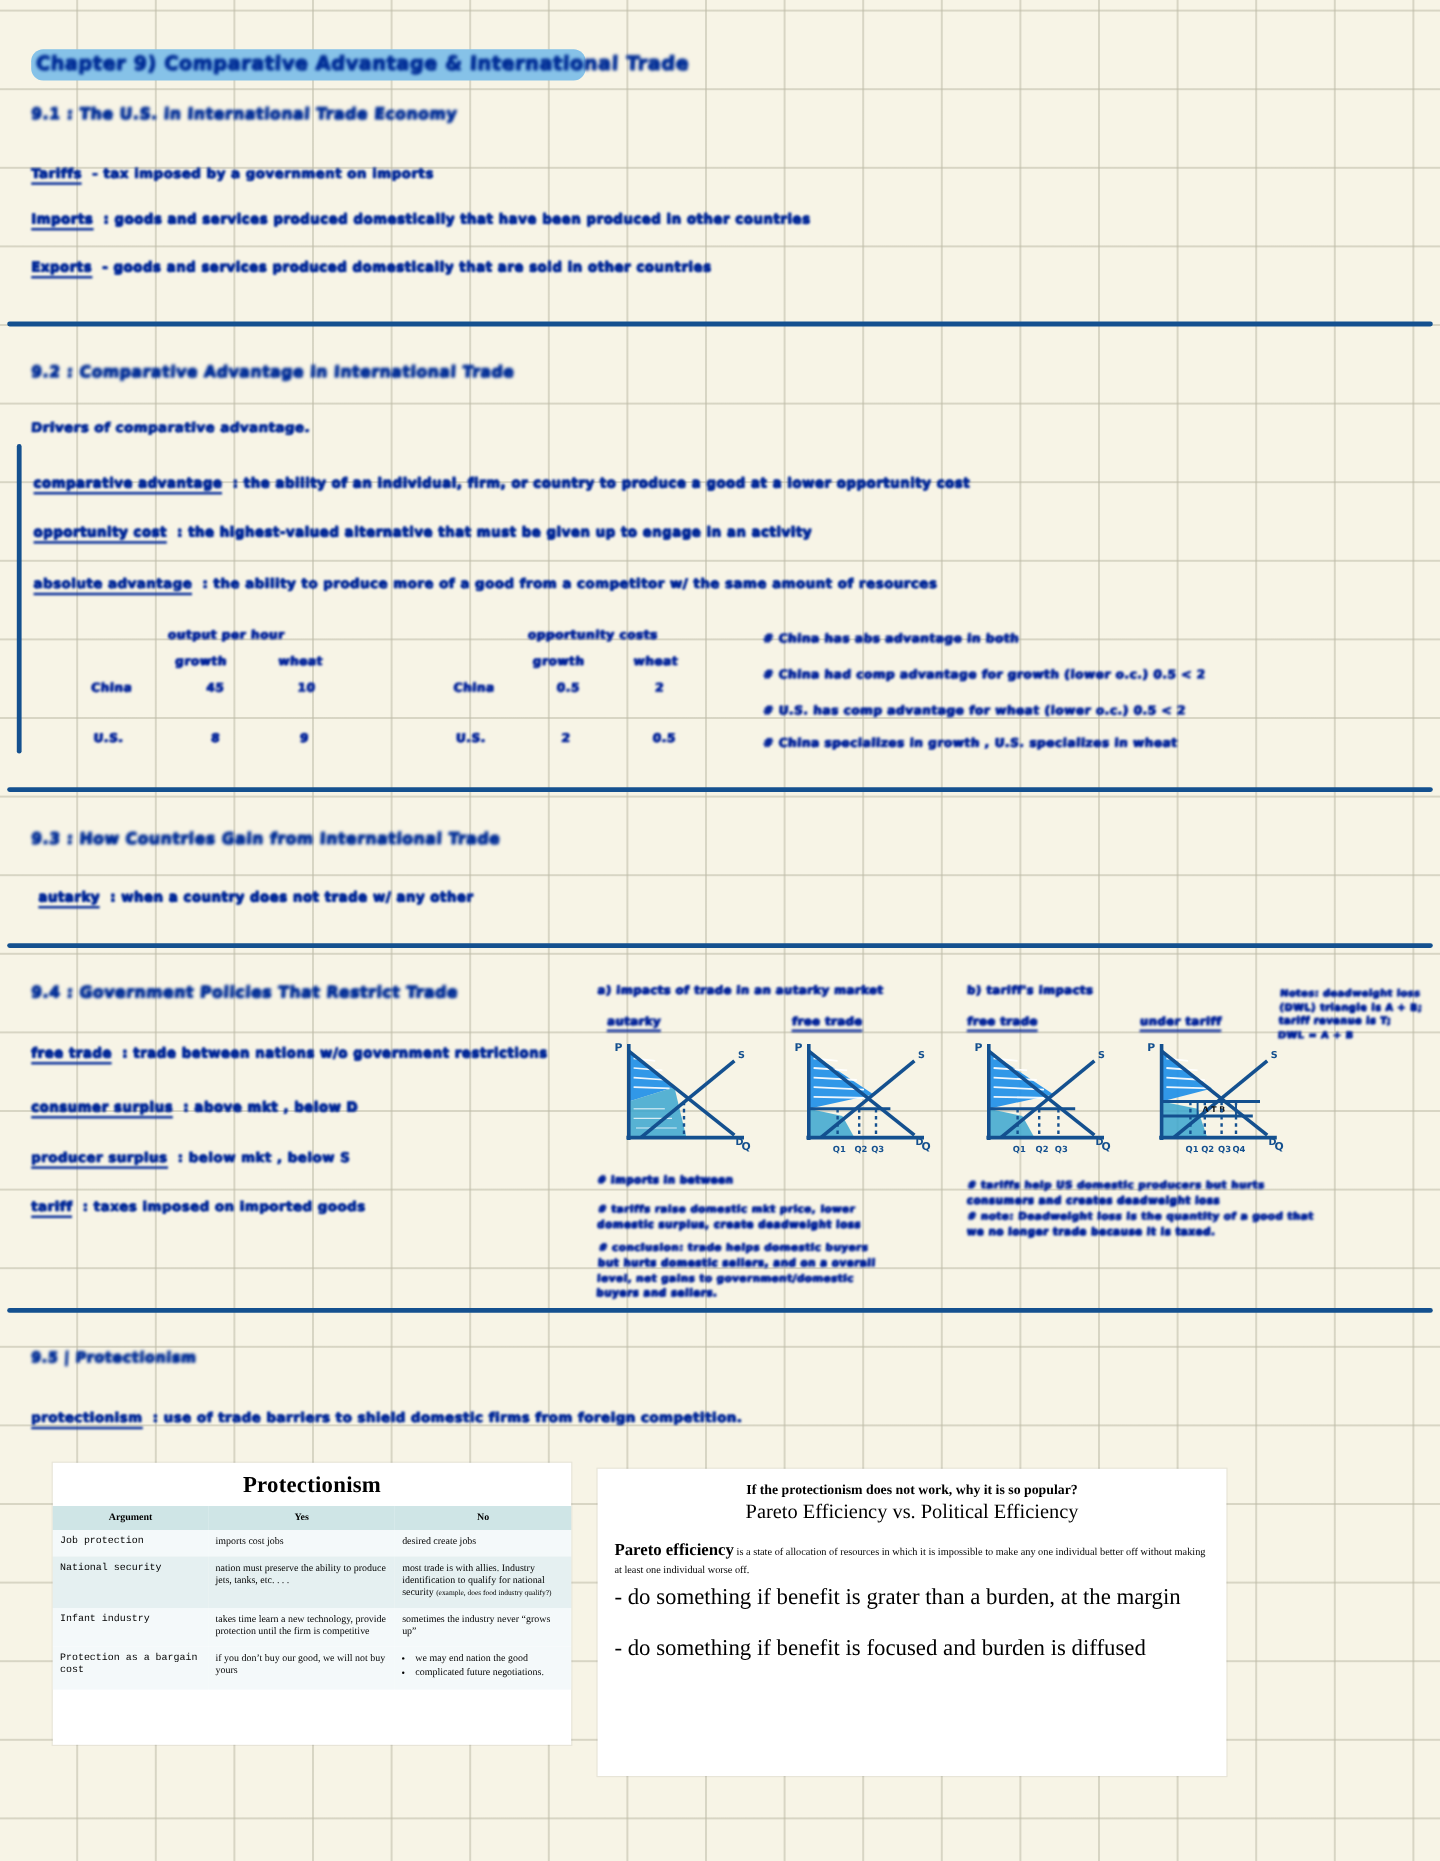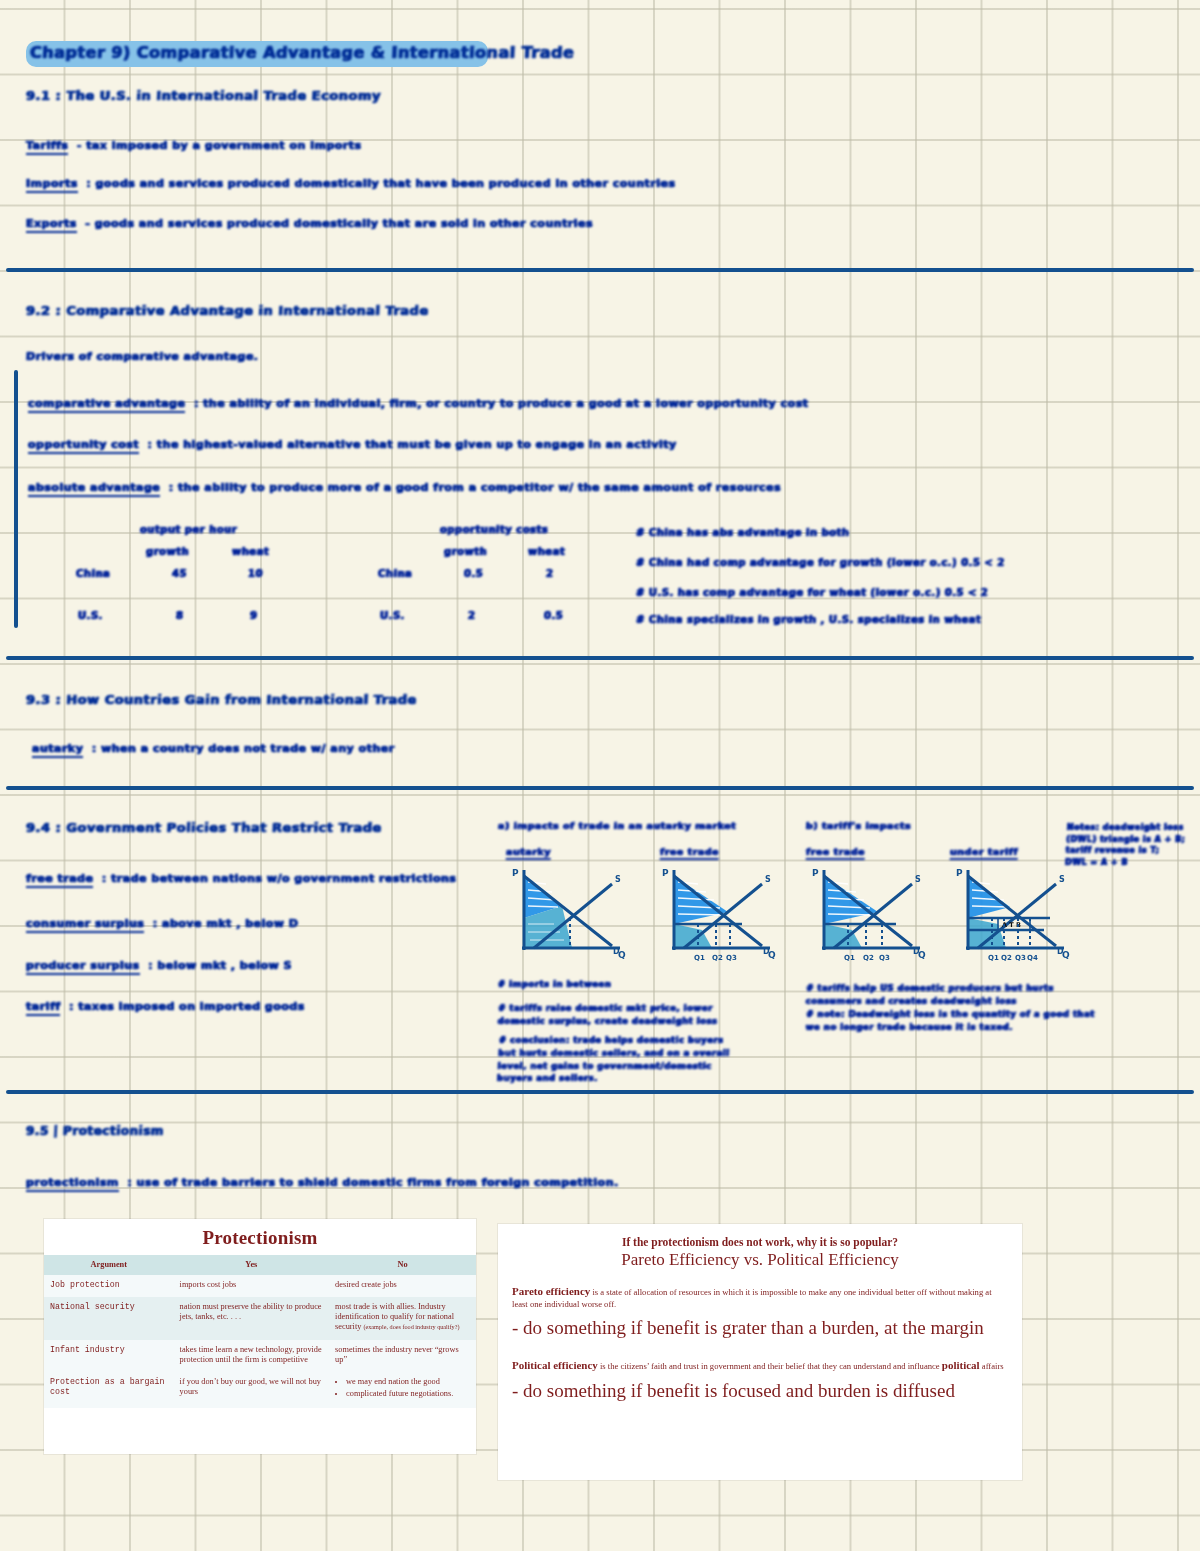--- a/index.html
+++ b/index.html
@@ -42,21 +42,21 @@
   .rule{position:absolute;height:4px;background:#14508f;border-radius:2px;filter:blur(.3px);}
   .vrule{position:absolute;width:4px;background:#14508f;border-radius:2px;filter:blur(.3px);}
 
   
   .diagram{position:absolute;}
   .diagram svg{display:block;filter:blur(.35px);}
 
   
   .printed{
     position:absolute;background:#ffffff;
-    font-family:"Liberation Serif", serif;color:#7f1d1d;
+    font-family:"Liberation Serif", serif;color:#000000;
     box-shadow:0 0 0 1px rgba(0,0,0,.06);
   }
   .prot-title{
     text-align:center;font-weight:bold;font-size:19px;
     padding:8px 0 6px;letter-spacing:.2px;
   }
   table.prot{border-collapse:collapse;width:100%;font-size:8.3px;line-height:1.22;}
   table.prot th{
     background:#cfe5e6;font-weight:bold;font-size:8.3px;text-align:center;
     padding:5px 4px;border:0;
@@ -68,21 +68,21 @@
   table.prot td.c2{width:36%;}
   table.prot td.c3{width:34%;}
   .tiny{font-size:6.2px;}
   .bul{margin:0;padding-left:11px;}
   .bul li{margin:0 0 2px 0;}
 
   .pareto{padding:10px 14px 16px 14px;}
   .p-h1{text-align:center;font-weight:bold;font-size:11.5px;margin:2px 0 2px;}
   .p-h2{text-align:center;font-size:17px;margin:0 0 14px;}
   .p-def{font-size:8.6px;line-height:1.35;margin:0 0 6px;}
-  .p-def b{font-size:11px;}
+  .p-def b{font-size:14px;}
   .p-big{font-size:19px;line-height:1.25;margin:2px 0 18px;}
 </style>
 </head>
 <body>
 
 <div class="page">
 
   <div class="hl" style="left:26px;top:41px;width:462px;height:26px;"></div>
   <div class="hw lg" style="left:30px;top:43px;font-size:16px;">Chapter 9) Comparative Advantage &amp; International Trade</div>
 
@@ -384,19 +384,16 @@
     </table>
   </div>
 
   <div class="printed pareto" style="left:498px;top:1224px;width:496px;height:230px;">
     <div class="p-h1">If the protectionism does not work, why it is so popular?</div>
     <div class="p-h2">Pareto Efficiency vs. Political Efficiency</div>
     <p class="p-def">
       <b>Pareto efficiency</b><span> is a state of allocation of resources in which it is impossible to make any one individual better off without making at least one individual worse off.</span>
     </p>
     <div class="p-big">- do something if benefit is grater than a burden, at the margin</div>
-    <p class="p-def">
-      <b>Political efficiency</b><span> is the citizens’ faith and trust in government and their belief that they can understand and influance </span><b>political</b><span> affairs</span>
-    </p>
     <div class="p-big" style="margin-bottom:0;">- do something if benefit is focused and burden is diffused</div>
   </div>
 
 </div>
 
 </body></html>

